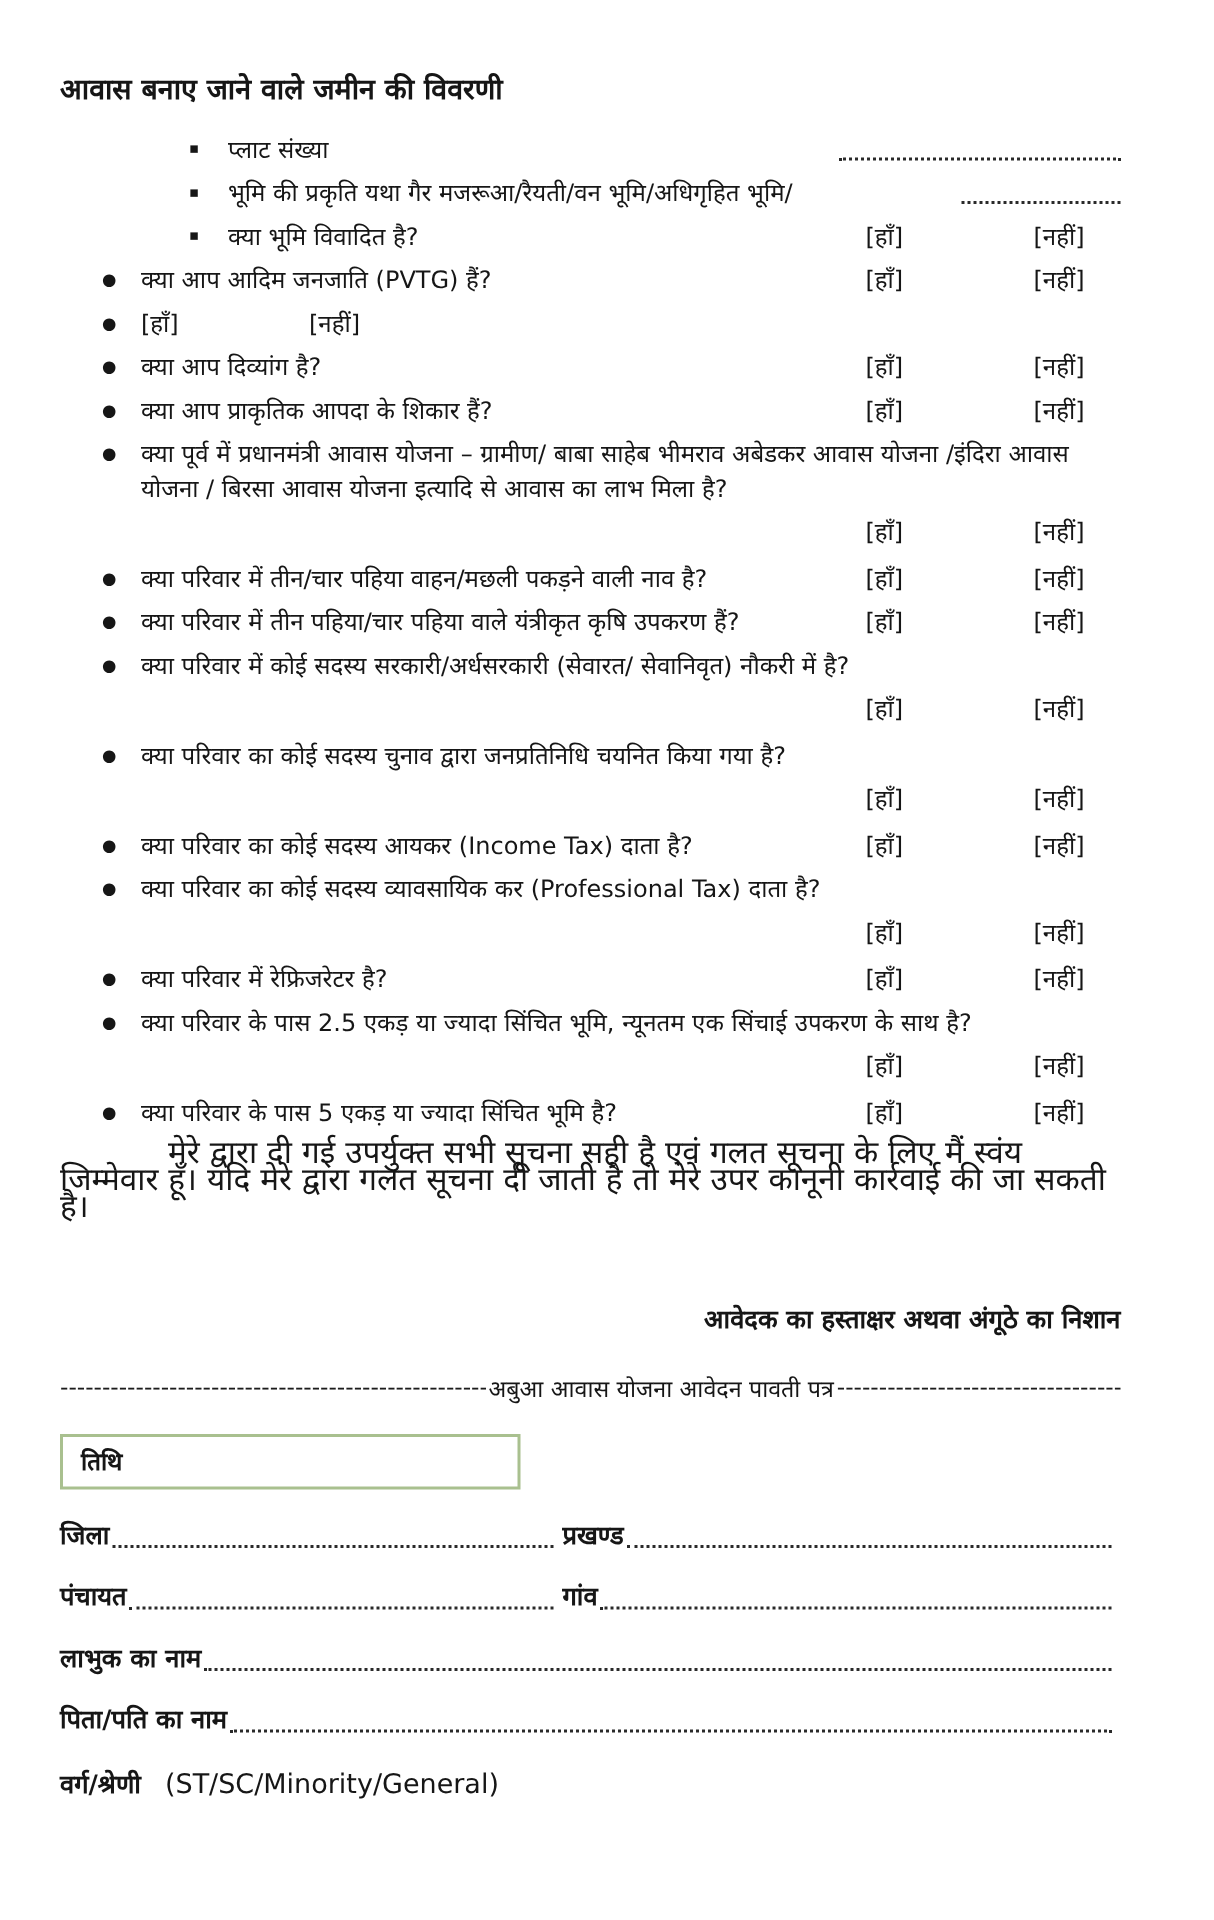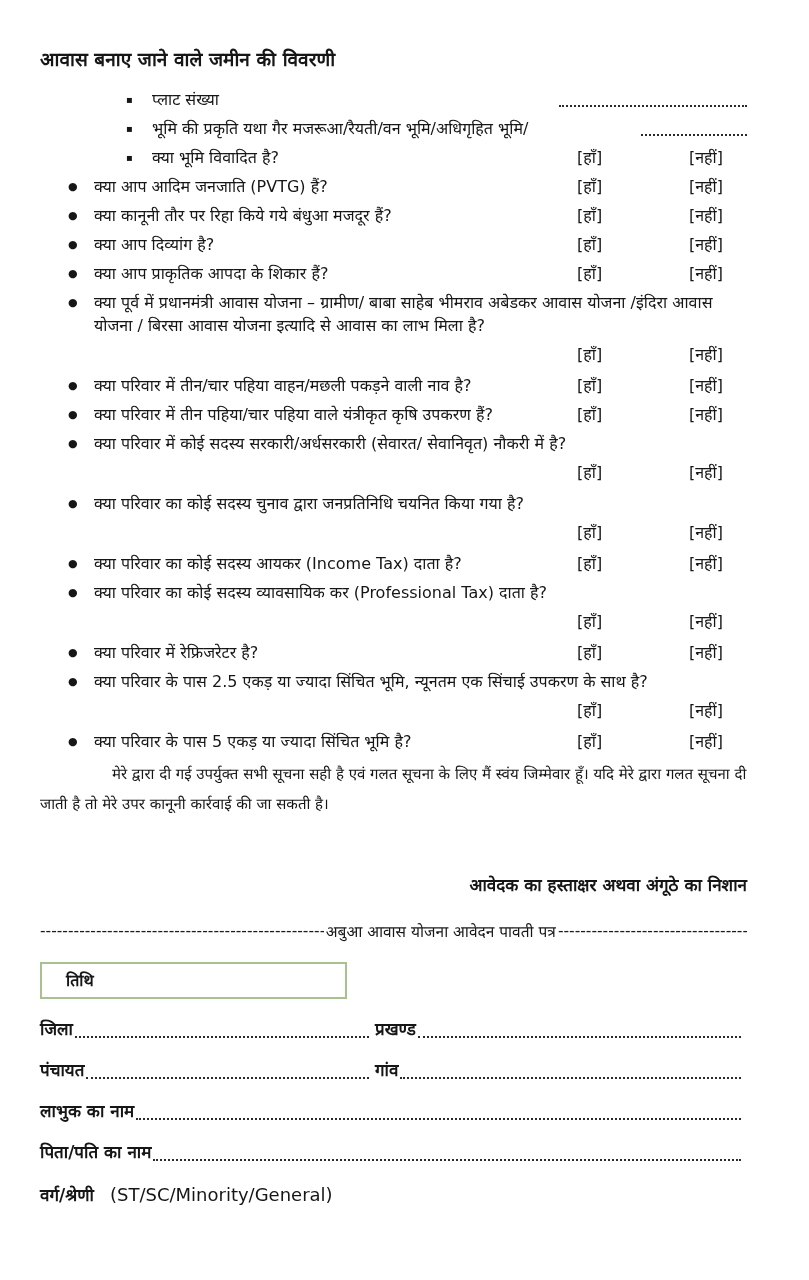--- a/index.html
+++ b/index.html
@@ -23,35 +23,35 @@
   .bullet.square{font-size:10px;}
   .q-text{flex:1 1 auto;padding-right:6px;}
   .col-yes{flex:none;width:112px;}
   .col-no{flex:none;width:58px;}
   .leader{border-bottom:2px dotted #2a2a2a;height:17px;align-self:flex-start;}
   .leader.short{width:188px;flex:none;}
   .leader.fill{flex:1 1 auto;}
 
   
   .decl-heading{font-size:18px;font-weight:700;margin:16px 0 10px 0;}
-  .decl-body{font-size:15px;line-height:30px;margin:0;text-indent:72px;}
+  .decl-body{font-size:21px;line-height:18px;margin:0;text-indent:72px;}
 
   
   .signature{ text-align:right;font-size:17px;font-weight:700;margin-top:54px;}
 
   
   .divider{display:flex;align-items:center;margin-top:24px;font-size:15.5px;}
   .dashes{overflow:hidden;white-space:nowrap;letter-spacing:0px;color:#1c1c1c;}
   .dashes.left{flex:1.5 1 0;}
   .dashes.right{flex:1 1 0;}
   .divider-title{flex:none;padding:0 2px;}
 
   .boxes-row{display:flex;margin-top:20px;}
   .green-box{box-sizing:border-box;width:307px;height:37px;border:2px solid #4c1d95;
-    padding:5px 24px;font-size:16px;font-weight:700;background:#fff;}
+    padding:5px 12px;font-size:16px;font-weight:700;background:#fff;}
   .green-box.second{margin-left:66px;width:310px;}
 
   .receipt-grid{display:grid;grid-template-columns:335px 1fr;row-gap:18px;margin-top:18px;}
   .field-cell{display:flex;align-items:center;font-size:17px;font-weight:700;padding-right:6px;}
   .field-cell .f-label{flex:none;padding-right:2px;}
   .field-cell .leader{height:19px;}
   .full-fields .field-cell{margin-top:18px;}
   .category{display:flex;align-items:baseline;font-size:17px;font-weight:700;margin-top:20px;}
   .category .options{font-weight:400;margin-left:16px;font-size:18px;}
 </style>
@@ -80,21 +80,20 @@
         <span class="col-no">[नहीं]</span>
       </div>
       <div class="q-row main">
         <span class="bullet disc">●</span>
         <span class="q-text">क्या आप आदिम जनजाति (PVTG) हैं?</span>
         <span class="col-yes">[हाँ]</span>
         <span class="col-no">[नहीं]</span>
       </div>
       <div class="q-row main">
         <span class="bullet disc">●</span>
-        <span class="q-text">क्या कानूनी तौर पर रिहा किये गये बंधुआ मजदूर हैं?</span>
         <span class="col-yes">[हाँ]</span>
         <span class="col-no">[नहीं]</span>
       </div>
       <div class="q-row main">
         <span class="bullet disc">●</span>
         <span class="q-text">क्या आप दिव्यांग है?</span>
         <span class="col-yes">[हाँ]</span>
         <span class="col-no">[नहीं]</span>
       </div>
       <div class="q-row main">

